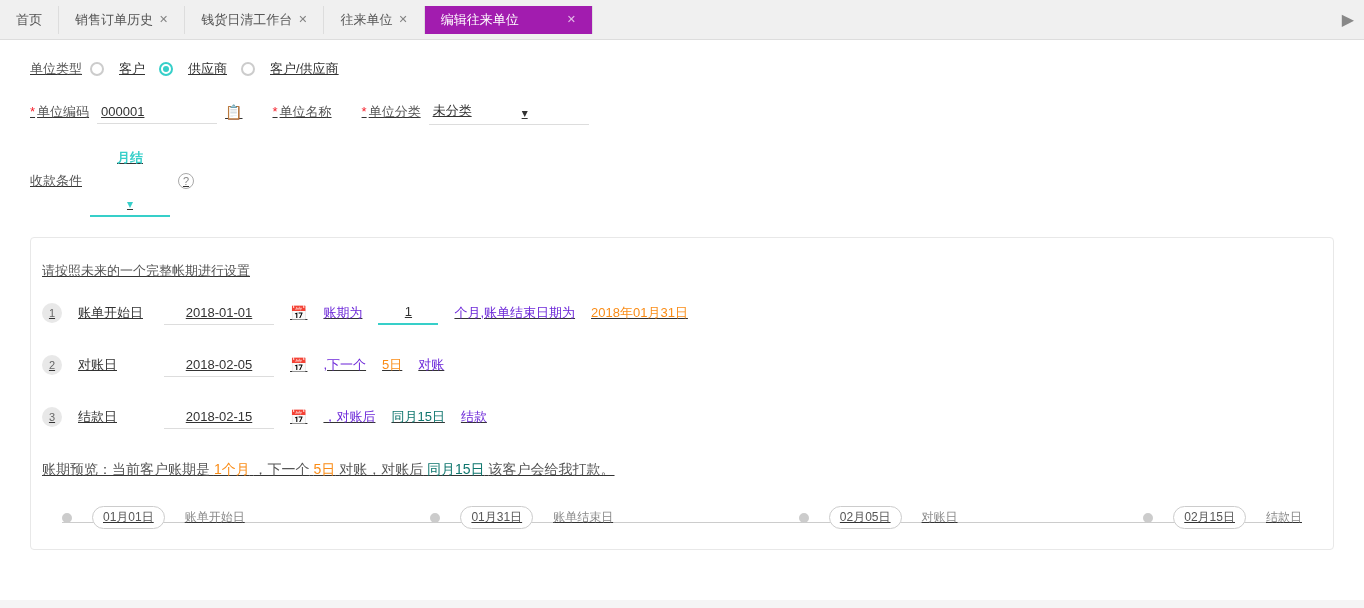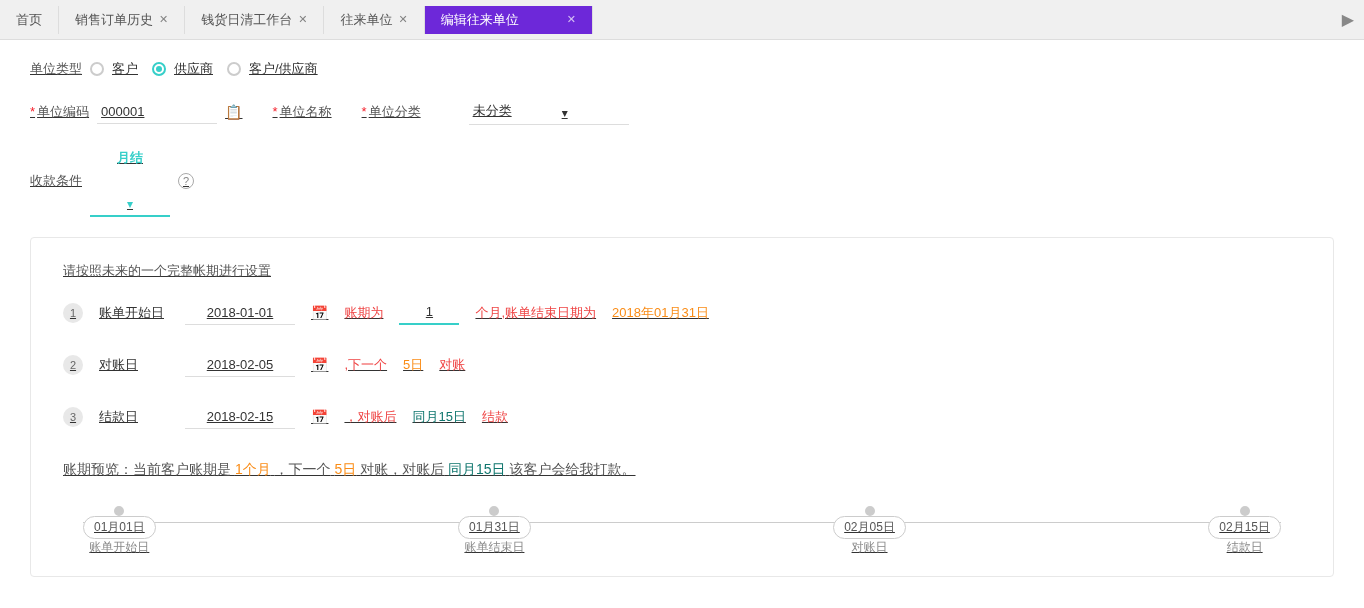--- a/index.html
+++ b/index.html
@@ -21,21 +21,21 @@
       height: 28px;
       cursor: pointer;
       font-size: 13px;
       color: #555;
       border-right: 1px solid #ddd;
       background: #f0f0f0;
       gap: 6px;
       white-space: nowrap;
     }
     .tab-item.active {
-      background: #6d28d9;
+      background: #a21caf;
       color: #fff;
       gap: 48px;
     }
     .tab-item .close-icon {
       font-size: 11px;
       opacity: 0.7;
     }
     .tab-expand {
       margin-left: auto;
       padding: 0 10px;
@@ -74,21 +74,21 @@
       margin-right: 2px;
     }
     .radio-group {
       display: flex;
       align-items: center;
       gap: 14px;
     }
     .radio-option {
       display: flex;
       align-items: center;
-      gap: 8px;
+      gap: 15px;
       cursor: pointer;
     }
     .radio-circle {
       width: 14px;
       height: 14px;
       border-radius: 50%;
       border: 2px solid #ccc;
       display: inline-block;
       position: relative;
     }
@@ -125,21 +125,20 @@
 
     
     .select-field {
       display: flex;
       align-items: flex-end;
       border-bottom: 1px solid #ddd;
       padding: 4px 4px;
       cursor: pointer;
       gap: 50px;
       min-width: 160px;
-      margin-left: 40px;
     }
     .select-field span { color: #333; }
     .select-arrow { color: #36cfc9; font-size: 12px; }
 
     
     .payment-select {
       display: flex;
       align-items: center;
       border-bottom: 2px solid #36cfc9;
       padding: 4px 4px;
@@ -159,21 +158,21 @@
       justify-content: center;
       font-size: 11px;
       color: #888;
       cursor: pointer;
     }
 
     
     .card-panel {
       border: 1px solid #e8e8e8;
       border-radius: 4px;
-      padding: 24px 32px 20px;
+      padding: 24px 11px 20px;
       background: #fff;
       margin-bottom: 20px;
     }
     .card-title {
       font-size: 13px;
       color: #555;
       margin-bottom: 20px;
     }
 
     
@@ -215,21 +214,21 @@
       border: none;
       border-bottom: 2px solid #36cfc9;
       outline: none;
       padding: 4px 4px;
       font-size: 13px;
       color: #333;
       background: transparent;
       width: 60px;
       text-align: center;
     }
-    .hint-text { color: #ef4444; font-size: 13px; }
+    .hint-text { color: #6d28d9; font-size: 13px; }
     .highlight-orange { color: #fa8c16; }
     .highlight-teal { color: #0f766e; }
 
     
     .preview-text {
       font-size: 14px;
       color: #555;
       margin-bottom: 24px;
       line-height: 1.8;
     }
@@ -253,23 +252,23 @@
     }
     .timeline-points {
       display: flex;
       justify-content: space-between;
       width: 100%;
       position: relative;
       z-index: 1;
     }
     .timeline-point {
       display: flex;
-      flex-direction: column;
-      align-items: center;
-      gap: 0;
+      flex-direction: row;
+      align-items: center;
+      gap: 20px;
     }
     .tl-dot {
       width: 10px; height: 10px;
       border-radius: 50%;
       background: #ccc;
       border: 2px solid #ccc;
     }
     .tl-dot.start { background: #ccc; }
     .tl-dot.end { background: #ccc; }
     .tl-badge {

